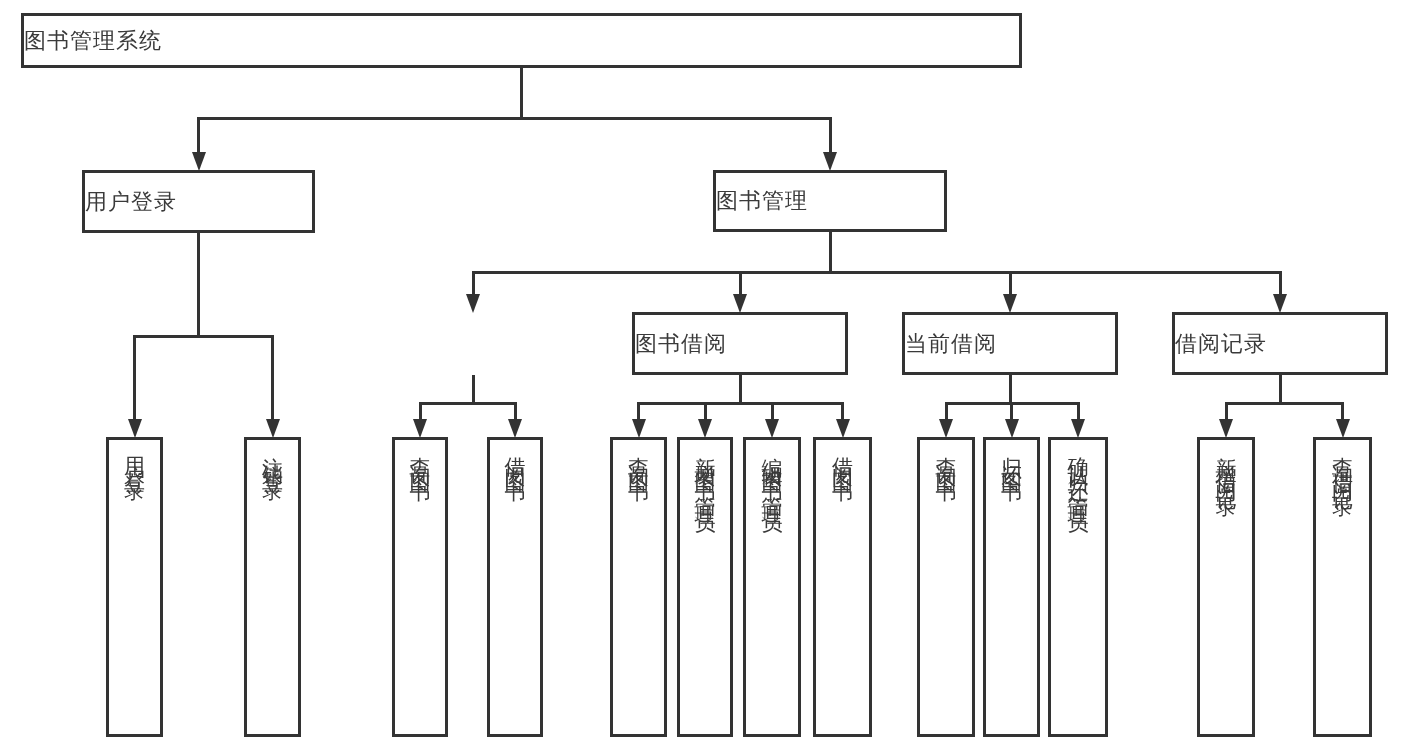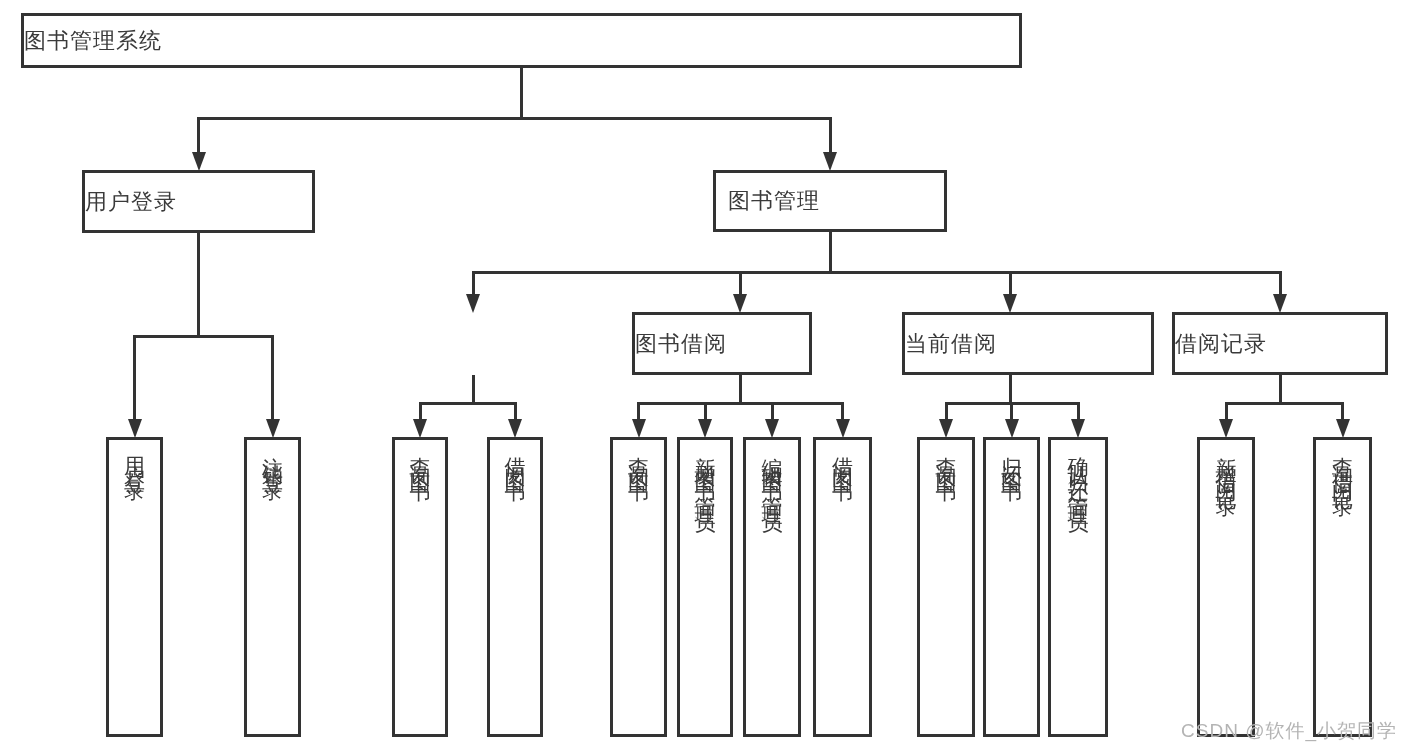--- a/index.html
+++ b/index.html
@@ -46,34 +46,33 @@
     color:var(--wm);
     letter-spacing:1px;
     z-index:5;
     white-space:nowrap;
   }
 </style>
 </head>
 <body>
 
 <div id="canvas">
-  <div class="watermark">CSDN @软件_小贺同学</div>
 <div class="node h" style="left: 21px; top: 13px; width: 1001px; height: 55px;">
       <span>图书管理系统</span>
     </div>
     <div class="node h" style="left: 82px; top: 170px; width: 233px; height: 63px;">
       <span>用户登录</span>
     </div>
-    <div class="node h" style="left: 713px; top: 170px; width: 234px; height: 62px; padding-left: 12px;">
+    <div class="node h" style="left: 713px; top: 170px; width: 234px; height: 62px;">
       <span>图书管理</span>
     </div>
-    <div class="node h" style="left: 632px; top: 312px; width: 180px; height: 63px;">
+    <div class="node h" style="left: 632px; top: 312px; width: 216px; height: 63px;">
       <span>图书借阅</span>
     </div>
-    <div class="node h" style="left: 902px; top: 312px; width: 252px; height: 63px;">
+    <div class="node h" style="left: 902px; top: 312px; width: 216px; height: 63px;">
       <span>当前借阅</span>
     </div>
     <div class="node h" style="left: 1172px; top: 312px; width: 216px; height: 63px;">
       <span>借阅记录</span>
     </div>
     <div class="node v" style="left: 106px; top: 437px; width: 57px; height: 300px;">
       <span>用户登录</span>
     </div>
     <div class="node v" style="left: 244px; top: 437px; width: 57px; height: 300px;">
       <span>注销登录</span>

